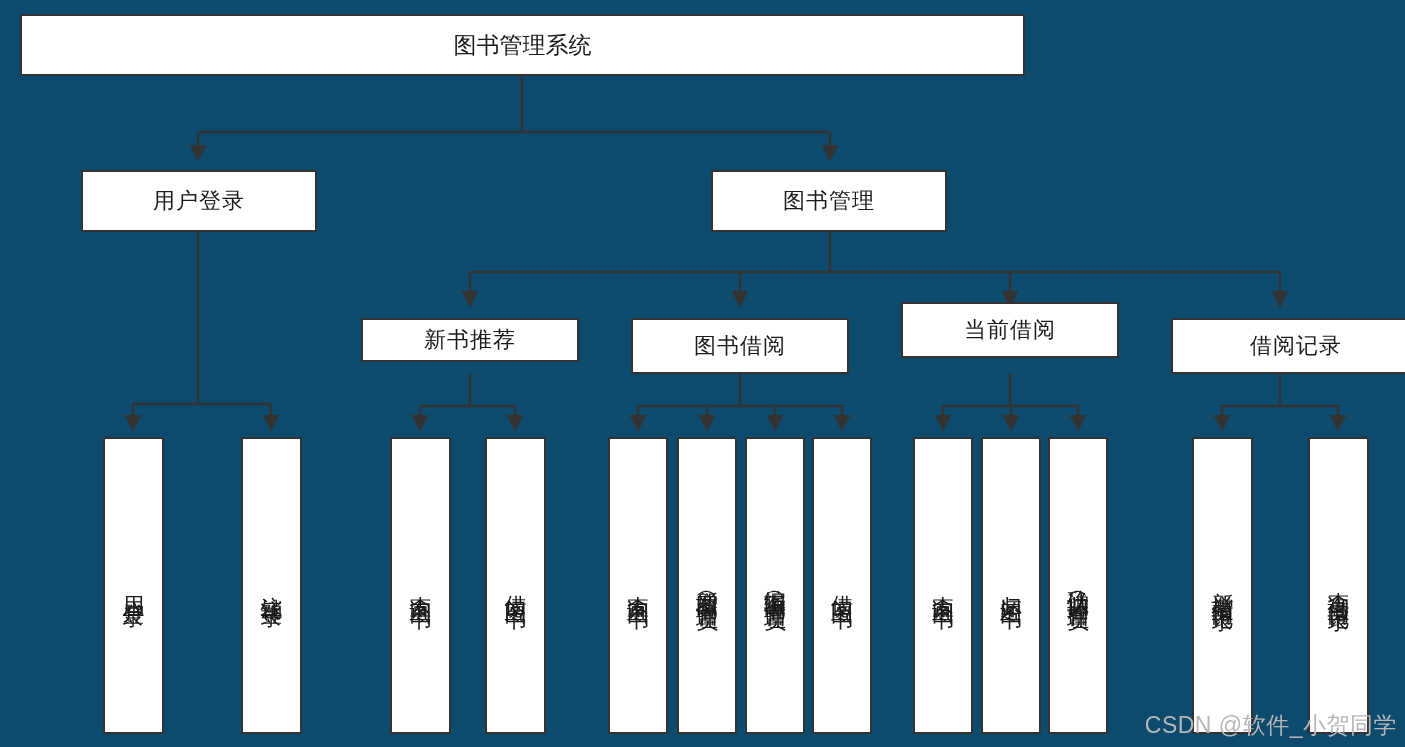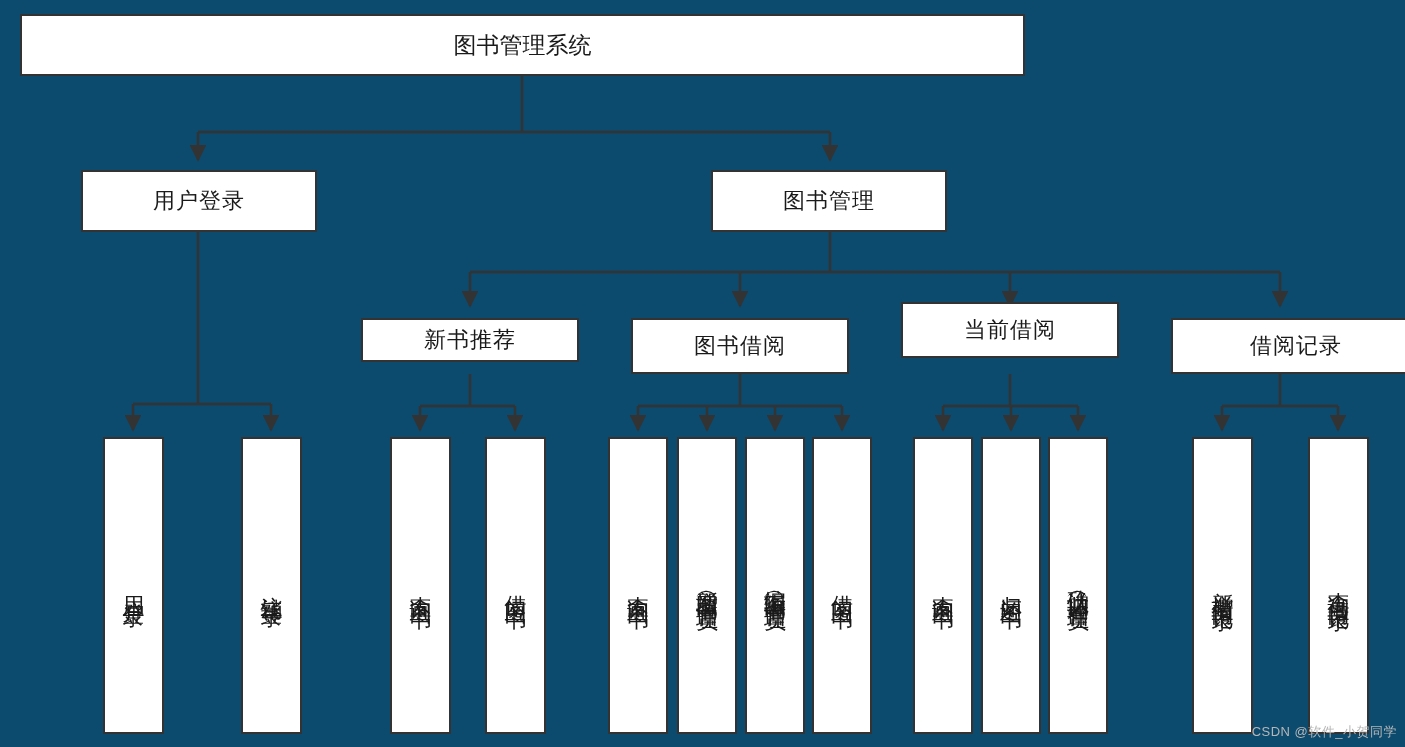--- a/index.html
+++ b/index.html
@@ -36,21 +36,21 @@
   .leaf .txt{
     writing-mode:vertical-rl;
     text-orientation:upright;
     display:block;
   }
   .leaf.tall .txt{ letter-spacing:3px; }
   #watermark{
     position:absolute;
     right:8px;bottom:6px;
     color:#b6b6b6;
-    font-size:13px;
+    font-size:23px;
     letter-spacing:0.5px;
     z-index:5;
     white-space:nowrap;
     margin-left:27px;
   }
 </style>
 </head>
 <body>
 
 <div id="stage">

